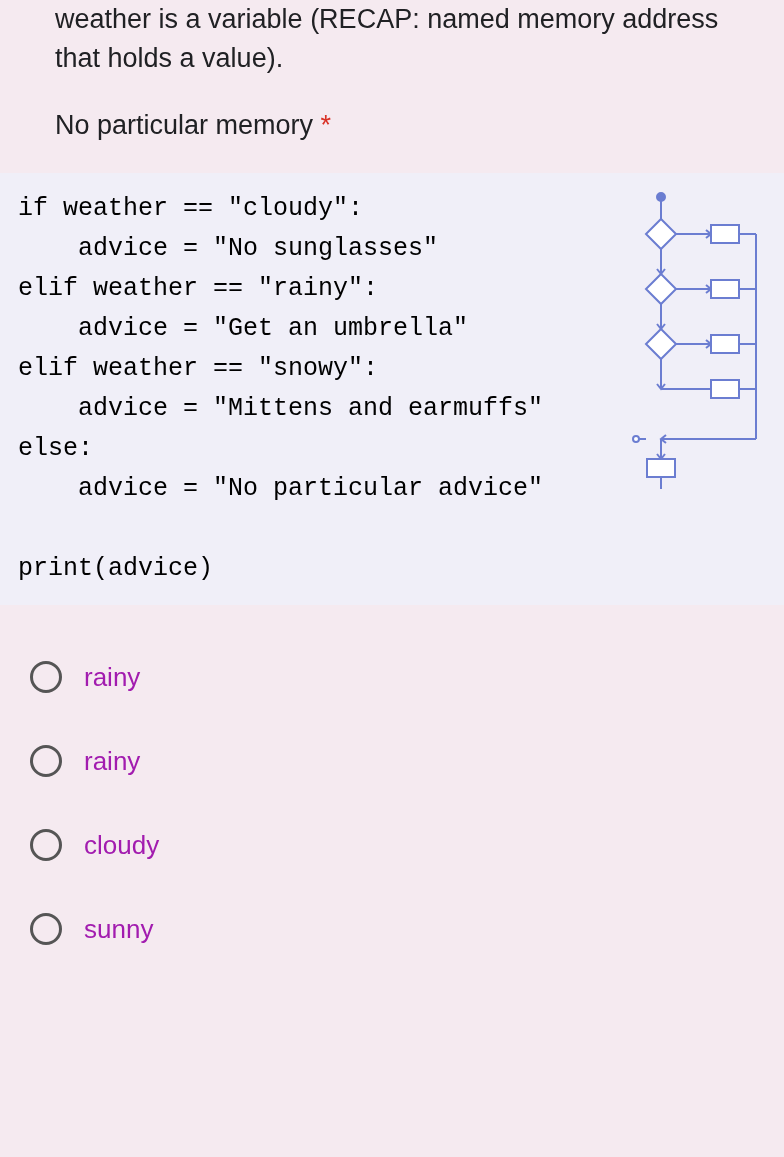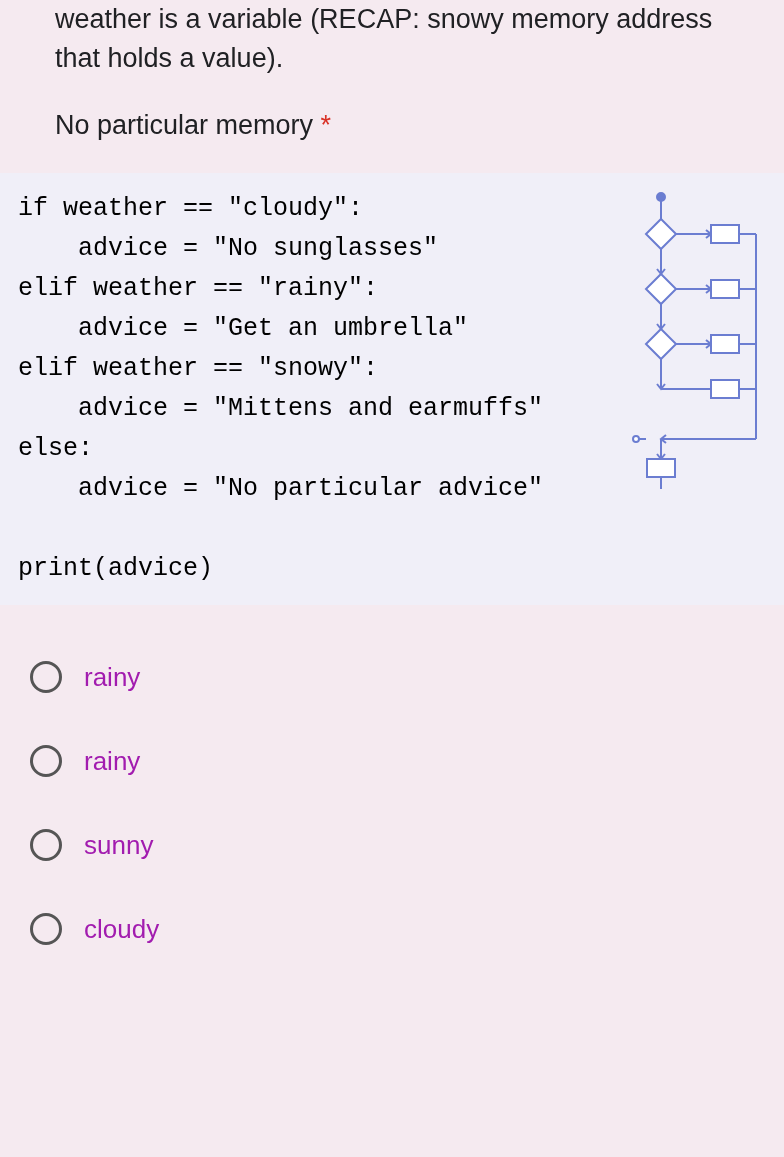--- a/index.html
+++ b/index.html
@@ -72,21 +72,21 @@
     .option-label {
       font-size: 26px;
       color: #a21caf;
     }
   </style>
 </head>
 <body>
 
 <div class="container">
   <div class="question-text">
-    <p>weather is a variable (RECAP: snowy memory address that holds a value).</p>
+    <p>weather is a variable (RECAP: named memory address that holds a value).</p>
     <p>
       <span>No particular memory </span><span class="asterisk">*</span>
     </p>
   </div>
 
   <div class="code-area">
     <div class="code-block">if weather == "cloudy":
     advice = "No sunglasses"
 elif weather == "rainy":
     advice = "Get an umbrella"
@@ -155,20 +155,20 @@
     <div class="option">
       <div class="radio"></div>
       <div class="option-label">rainy</div>
     </div>
     <div class="option">
       <div class="radio"></div>
       <div class="option-label">rainy</div>
     </div>
     <div class="option">
       <div class="radio"></div>
-      <div class="option-label">sunny</div>
+      <div class="option-label">cloudy</div>
     </div>
     <div class="option">
       <div class="radio"></div>
-      <div class="option-label">cloudy</div>
+      <div class="option-label">sunny</div>
     </div>
   </div>
 </div>
 
 </body></html>

